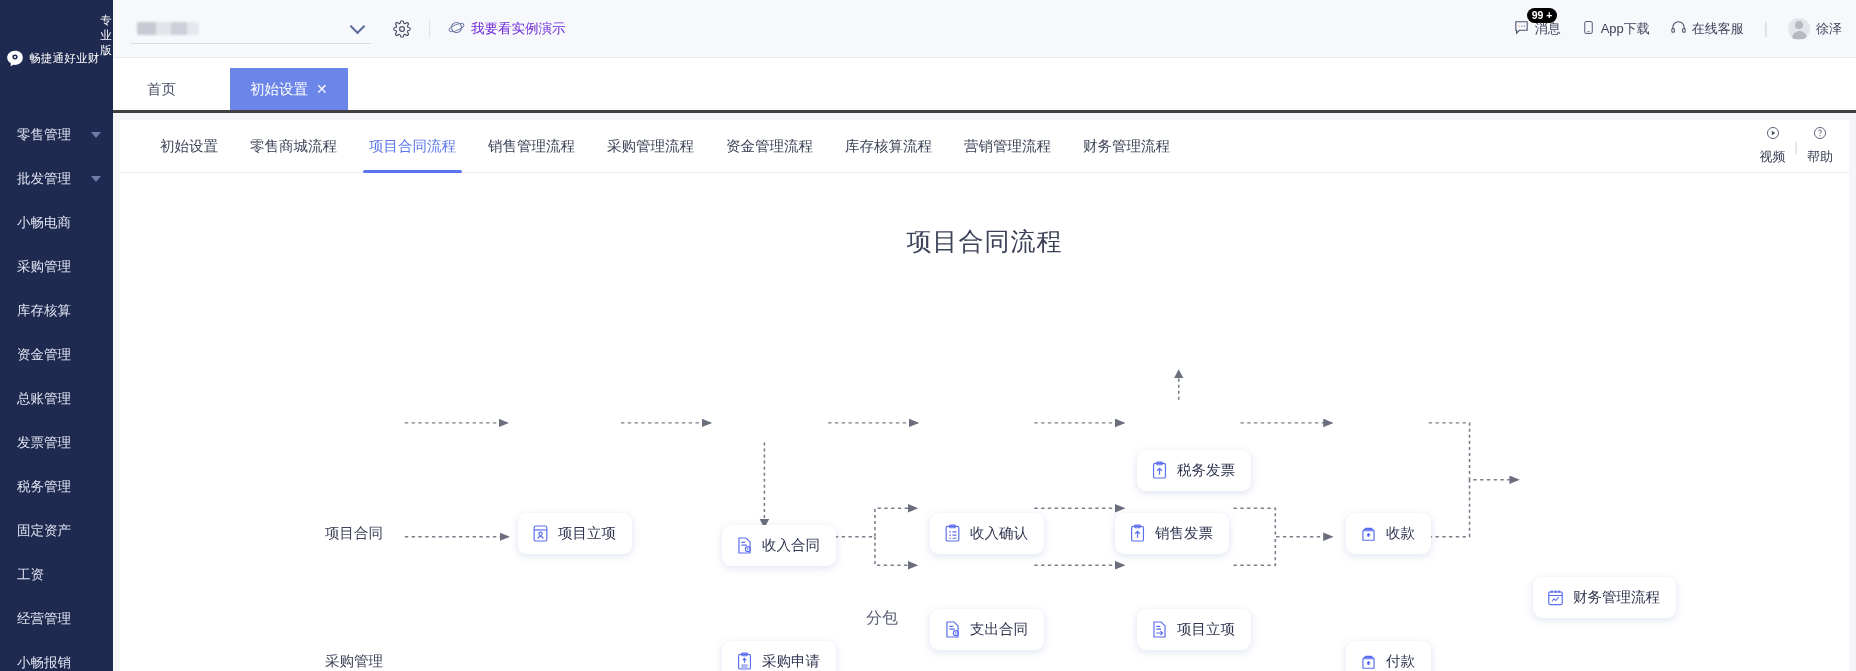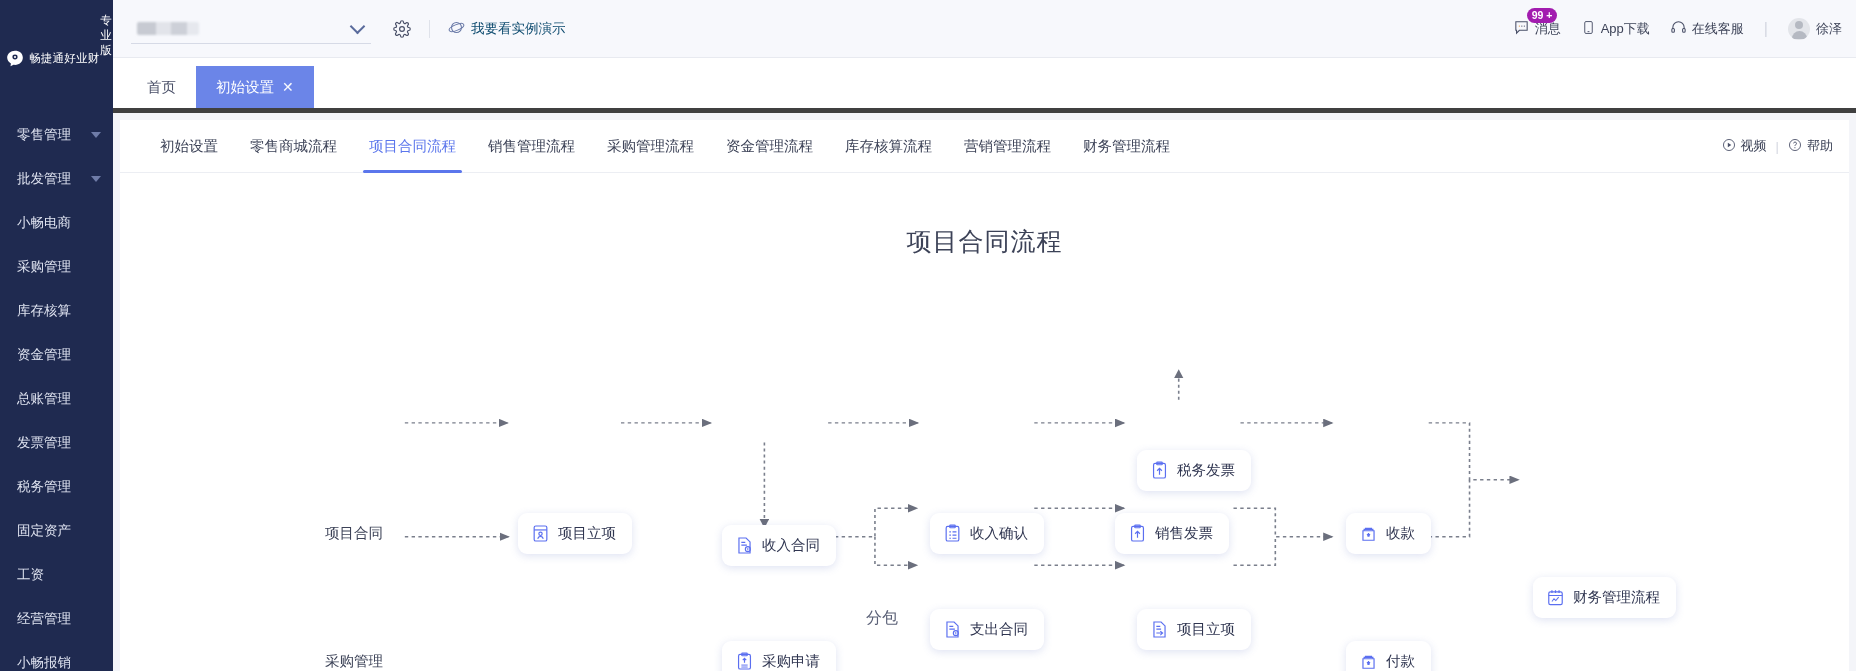--- a/index.html
+++ b/index.html
@@ -54,31 +54,31 @@
   .chev-down {
     position: absolute; right: 8px; top: 7px;
     width: 11px; height: 11px;
     border-right: 2px solid #5a6b9c; border-bottom: 2px solid #5a6b9c;
     transform: rotate(45deg);
   }
   .gear-btn { margin-left: 22px; display: flex; align-items: center; cursor: pointer; }
   .vdivider { width: 1px; height: 18px; background: #dfe2ea; margin: 0 18px; }
   .demo-link {
     display: flex; align-items: center; gap: 6px;
-    font-size: 13.5px; color: #0c4a6e; cursor: pointer; white-space: nowrap;
+    font-size: 13.5px; color: #6d28d9; cursor: pointer; white-space: nowrap;
   }
   .topbar-spacer { flex: 1 1 auto; }
   .topbar-actions { display: flex; align-items: center; gap: 20px; }
   .tb-item {
     display: flex; align-items: center; gap: 5px;
     font-size: 13px; color: #3c4257; position: relative; cursor: pointer; white-space: nowrap;
   }
   .badge {
     position: absolute; left: 14px; top: -11px;
-    background: #a21caf; color: #fff; font-size: 10.5px; font-weight: bold;
+    background: #000000; color: #fff; font-size: 10.5px; font-weight: bold;
     border-radius: 9px; padding: 1px 5px 1px 5px; line-height: 13px; white-space: nowrap;
   }
   .avatar-wrap { display: flex; align-items: center; gap: 6px; }
   .avatar {
     width: 22px; height: 22px; border-radius: 50%;
     background: #e3e5ea; display: flex; align-items: flex-end; justify-content: center; overflow: hidden;
   }
   .avatar .head { width: 8px; height: 8px; border-radius: 50%; background: #b5b9c2; margin-bottom: -1px; }
   .avatar .body { width: 15px; height: 8px; border-radius: 8px 8px 0 0; background: #b5b9c2; position: absolute; margin-top: 12px; }
   .avatar-inner { position: relative; width: 22px; height: 22px; display:flex; align-items:center; justify-content:center; }
@@ -105,21 +105,22 @@
   }
 
   
   .content { flex: 1 1 auto; display: flex; flex-direction: column; min-width: 0; background: #f4f5f9; }
 
   .tabstrip {
     height: 55px; flex: 0 0 55px;
     display: flex; align-items: flex-end;
     background: #ffffff;
     padding-left: 14px;
-    border-bottom: 5px solid #404040;
+    border-bottom: 3px solid #404040;
+    gap: 34px;
   }
   .wtab {
     height: 42px; display: flex; align-items: center; gap: 8px;
     padding: 0 20px; font-size: 14.5px; color: #4a5068; cursor: pointer;
   }
   .wtab.active { background: #6b85e8; color: #ffffff; }
   .wtab .x { font-size: 14px; opacity: .95; }
 
   .panel {
     flex: 1 1 auto; margin: 7px 7px 0 7px; background: #ffffff;
@@ -138,21 +139,21 @@
   }
   .stab.active { color: #5b76ec; }
   .stab.active::after {
     content: ""; position: absolute; left: 10px; right: 10px; bottom: 0;
     height: 3px; background: #5b76ec; border-radius: 2px;
   }
   .subtabs-right {
     margin-left: auto; display: flex; align-items: center; gap: 9px;
     font-size: 13px; color: #3c4257; padding-right: 6px;
   }
-  .sr-item { display: flex; align-items: center; gap: 5px; cursor: pointer; white-space: nowrap; }
+  .sr-item { display: flex; align-items: center; gap: 5px; cursor: pointer; white-space: nowrap; flex-direction: column; }
   .sr-sep { color: #d4d7e0; }
 
   
   .canvas { flex: 1 1 auto; position: relative; overflow: hidden; }
   .flow-title {
     position: absolute; left: 0; right: 0; top: 52px;
     text-align: center; font-size: 25px; color: #3c4257; letter-spacing: 1px;
   }
   .swimlane-label {
     position: absolute; font-size: 14.5px; color: #3c4257; white-space: nowrap;

